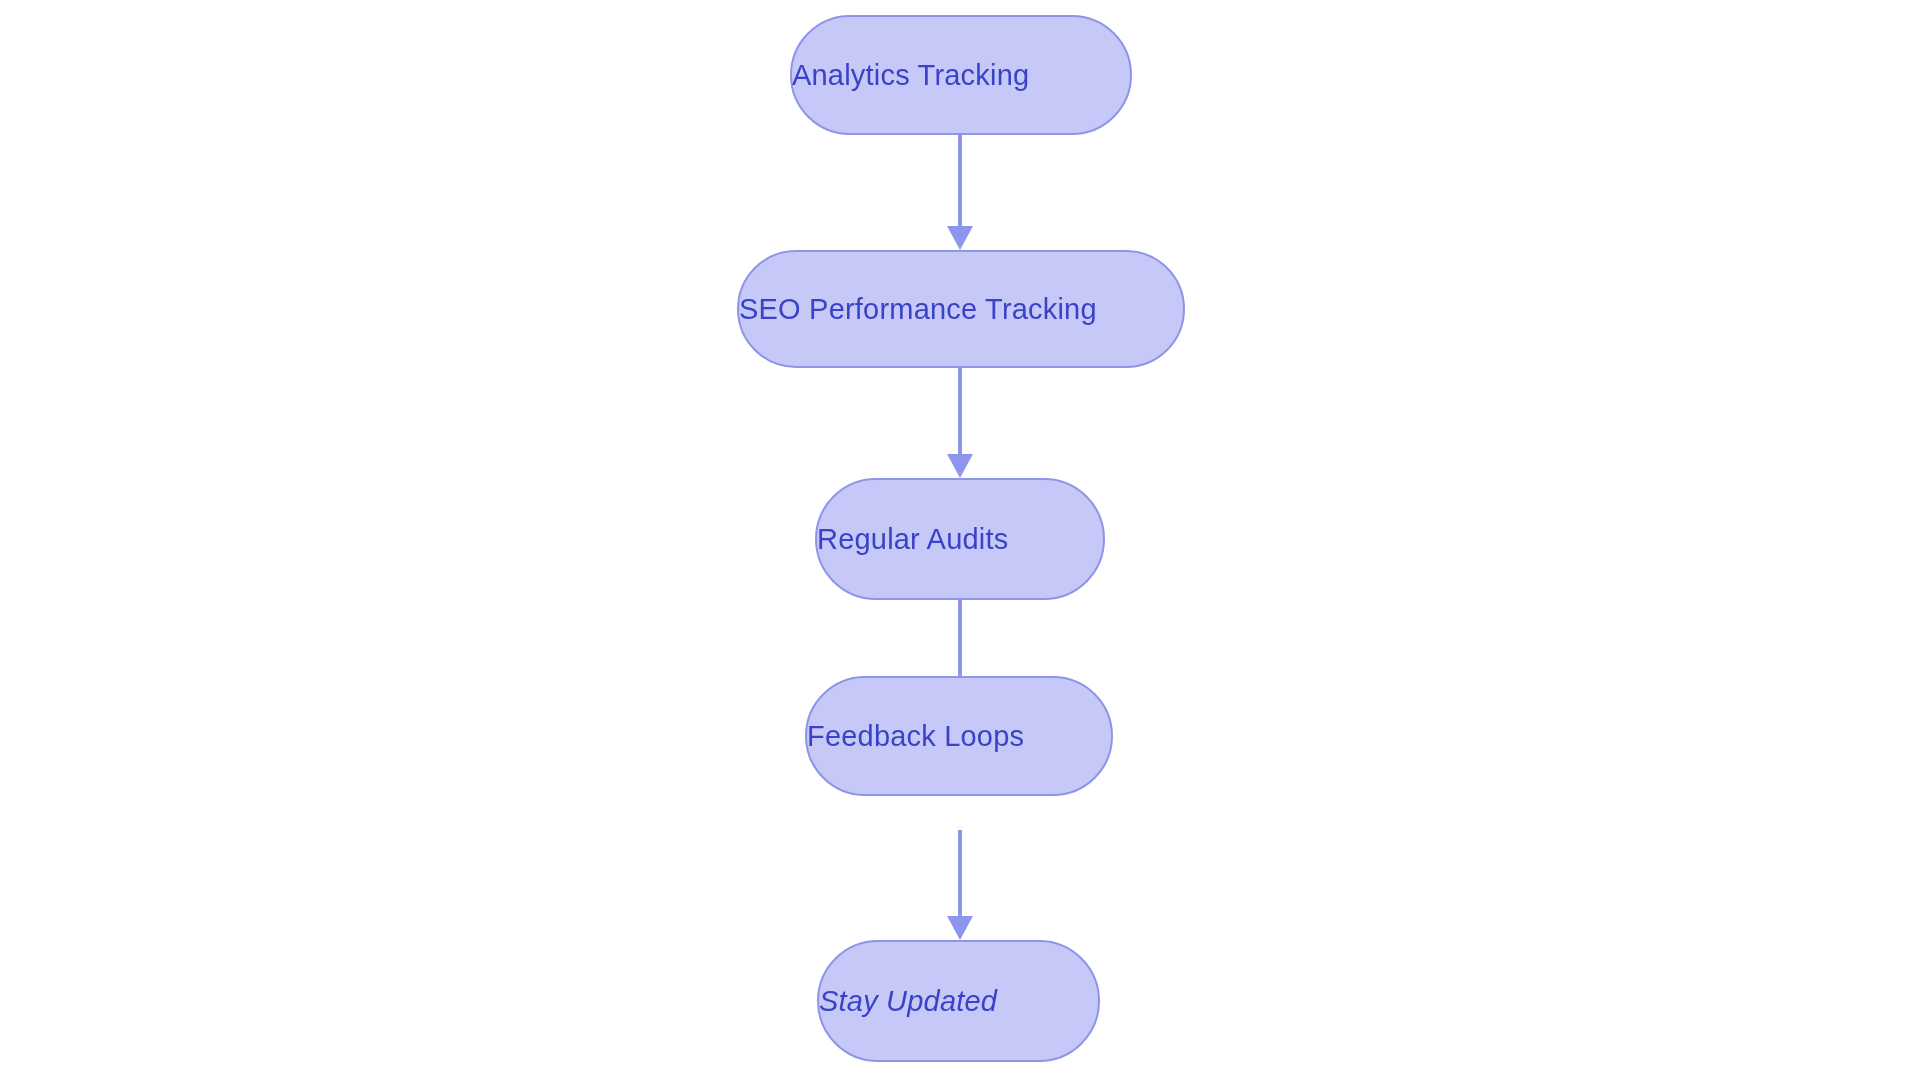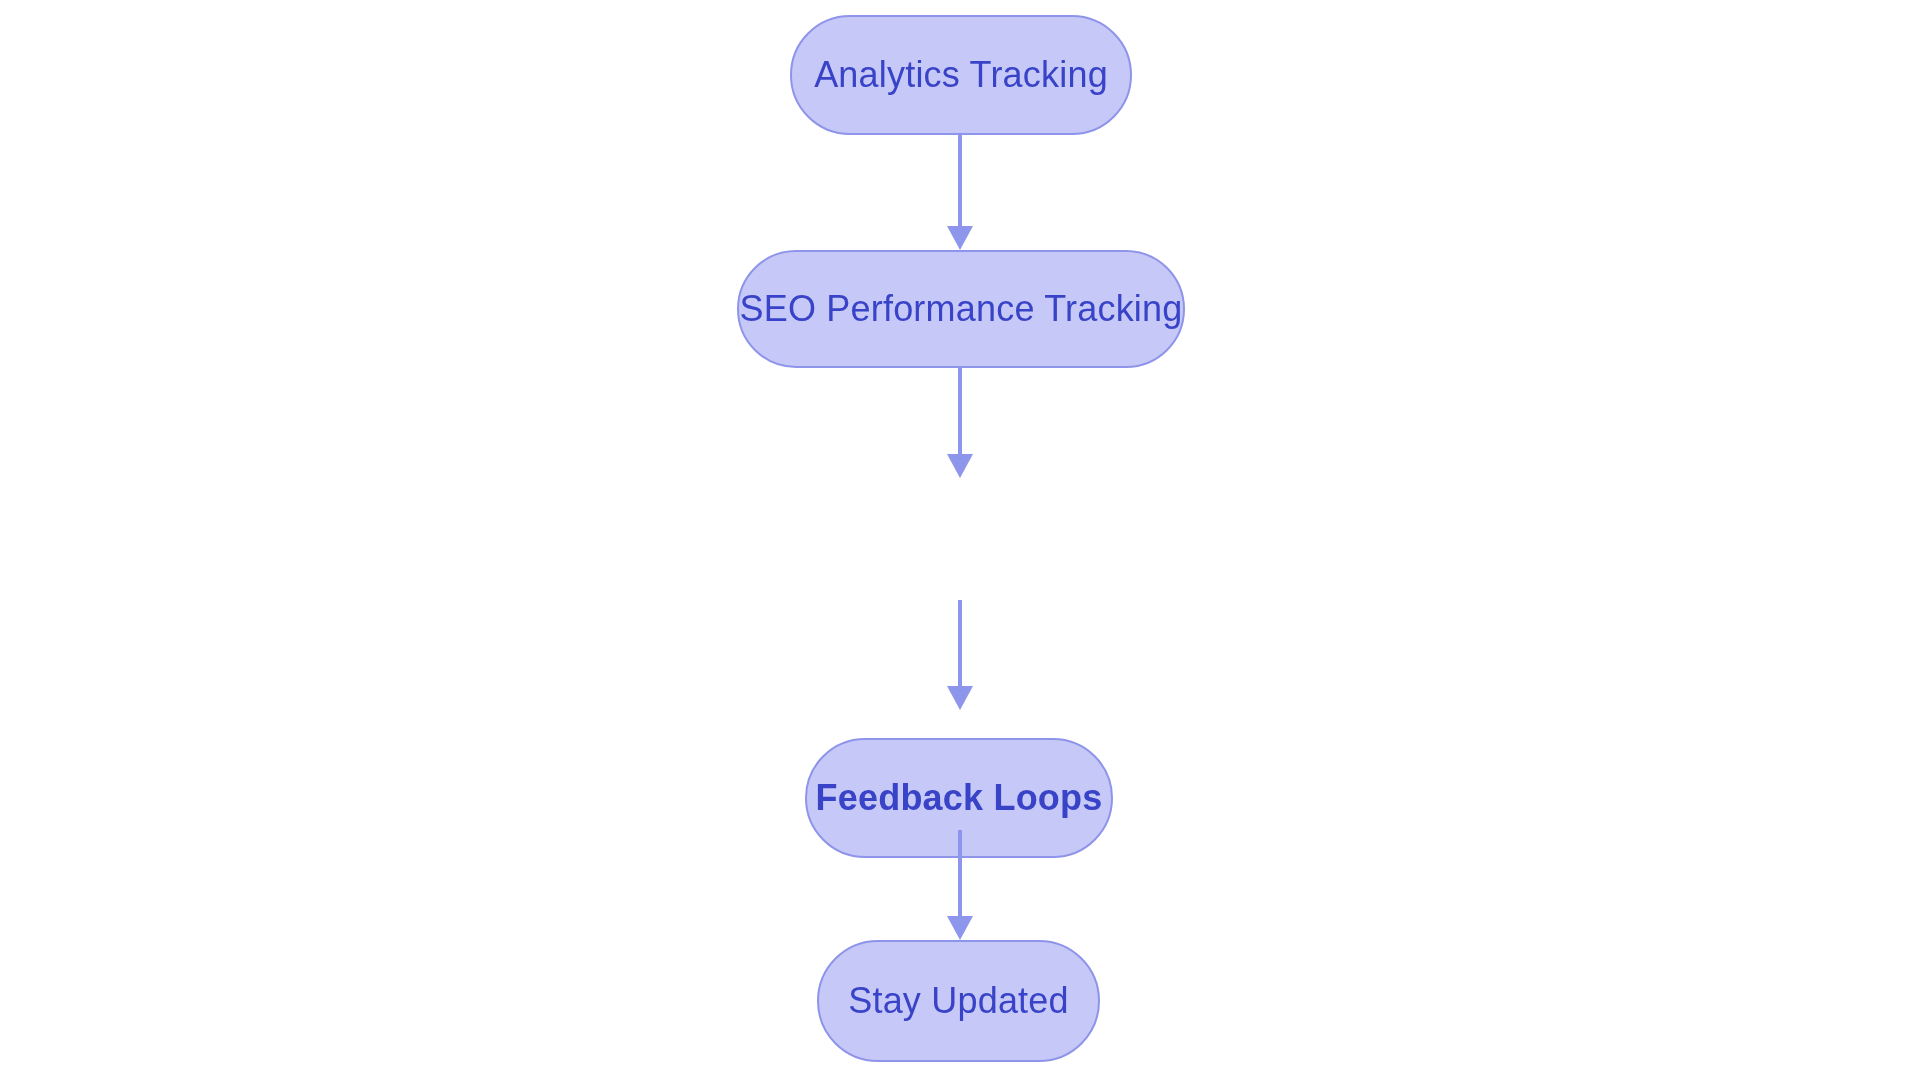--- a/index.html
+++ b/index.html
@@ -26,31 +26,31 @@
     position: absolute;
     inset: 0;
   }
   .node {
     position: absolute;
     background: var(--node-fill);
     border: 2px solid var(--node-border);
     border-radius: 62px;
     display: flex;
     align-items: center;
-    justify-content: center;
+    justify-content: flex-start;
     color: var(--node-text);
-    font-size: 36px;
+    font-size: 29px;
     letter-spacing: 0.2px;
     white-space: nowrap;
   }
   .node-1 { left: 790px; top: 15px;  width: 342px; height: 120px; }
   .node-2 { left: 737px; top: 250px; width: 448px; height: 118px; }
   .node-3 { left: 815px; top: 478px; width: 290px; height: 122px; }
-  .node-4 { left: 805px; top: 738px; width: 308px; height: 120px; font-weight: bold; }
-  .node-5 { left: 817px; top: 940px; width: 283px; height: 122px; }
+  .node-4 { left: 805px; top: 676px; width: 308px; height: 120px; }
+  .node-5 { left: 817px; top: 940px; width: 283px; height: 122px; font-style: italic; }
 
   .arrow {
     position: absolute;
     left: 947px;           
     width: 26px;
   }
   .arrow-1 { top: 135px; height: 115px; }
   .arrow-2 { top: 368px; height: 110px; }
   .arrow-3 { top: 600px; height: 110px; }
   .arrow-4 { top: 830px; height: 110px; }
@@ -92,20 +92,23 @@
 
   <div class="node node-2">
     <span>SEO Performance Tracking</span>
   </div>
 
   <div class="arrow arrow-2">
     <div class="arrow-line"></div>
     <div class="arrow-head"></div>
   </div>
 
+  <div class="node node-3">
+    <span>Regular Audits</span>
+  </div>
 
   <div class="arrow arrow-3">
     <div class="arrow-line"></div>
     <div class="arrow-head"></div>
   </div>
 
   <div class="node node-4">
     <span>Feedback Loops</span>
   </div>
 

